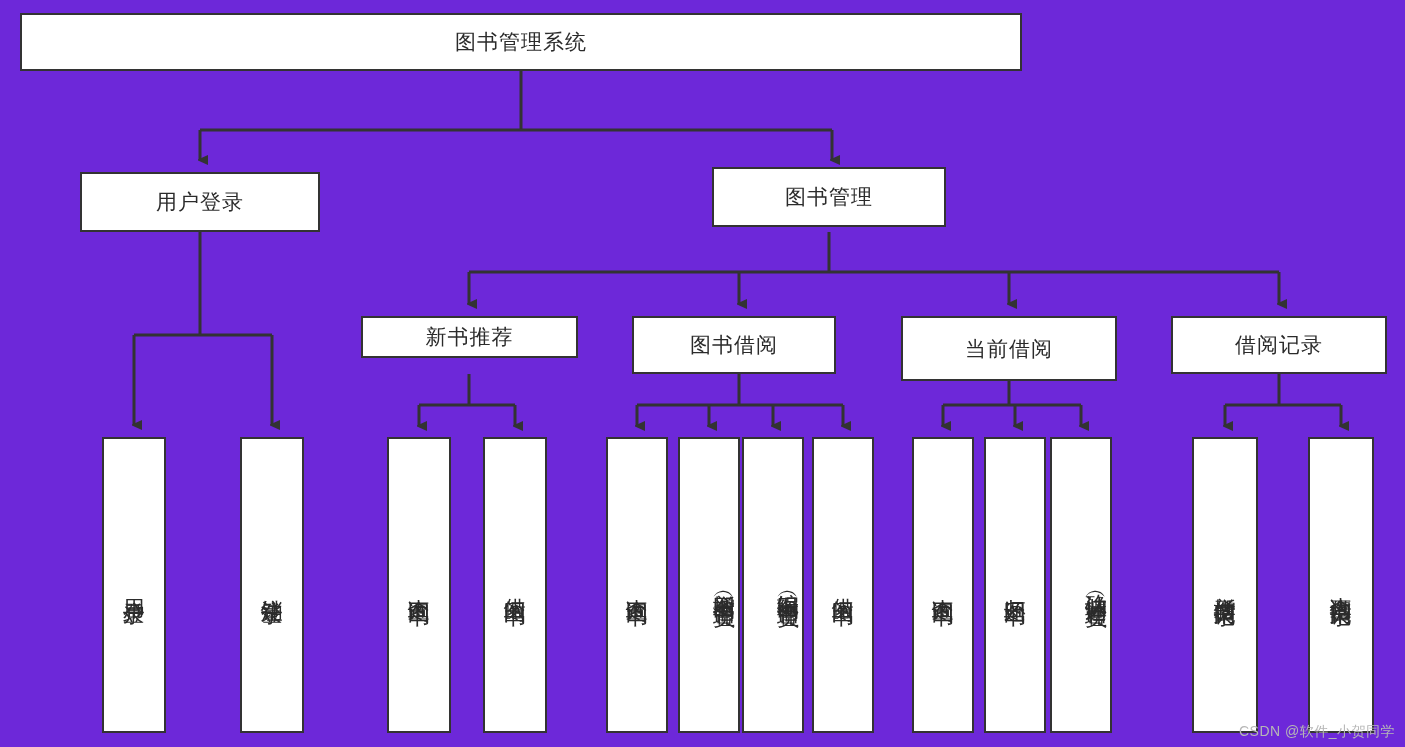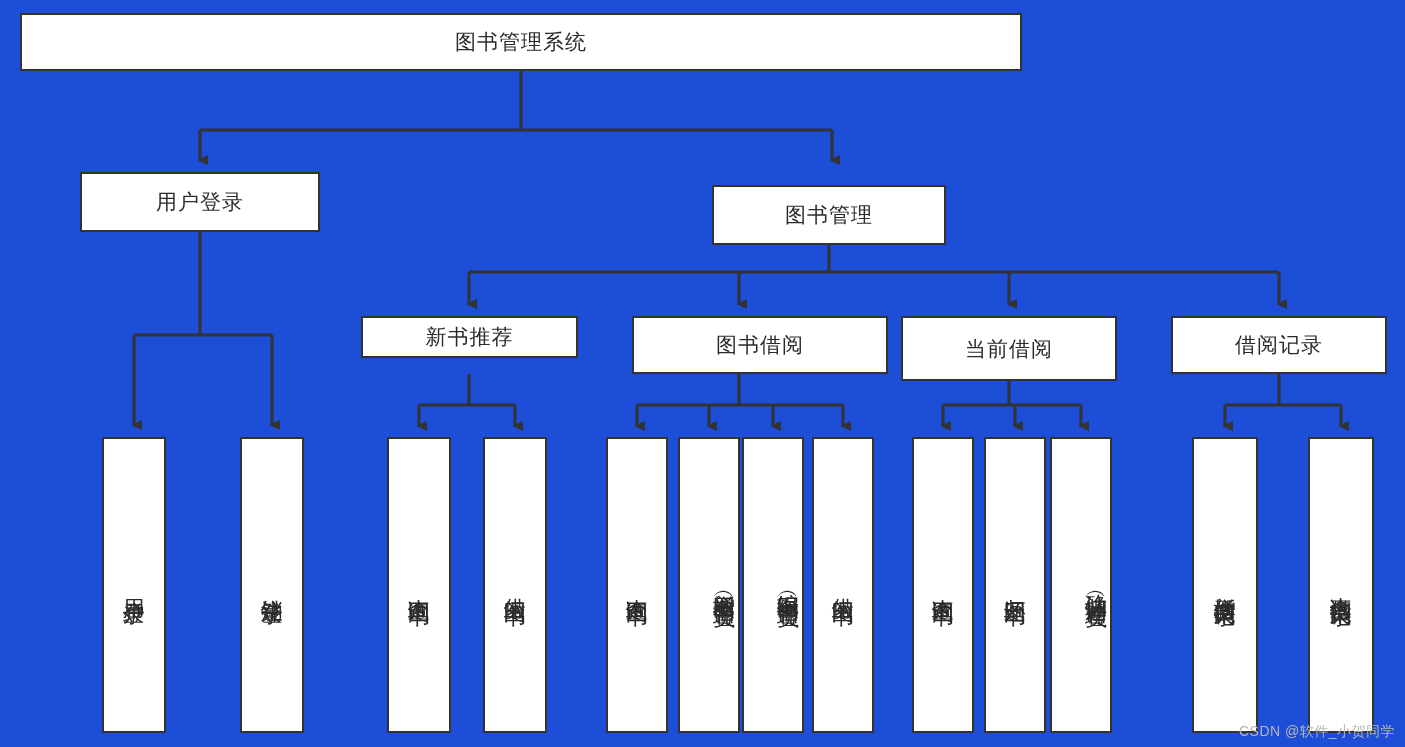--- a/index.html
+++ b/index.html
@@ -8,21 +8,21 @@
     padding: 0;
     background: #ffffff;
   }
   body {
     font-family: "Liberation Sans", "DejaVu Sans", sans-serif;
   }
   #diagram-root {
     position: relative;
     width: 1405px;
     height: 747px;
-    background: #1d4ed8;
+    background: #6d28d9;
     overflow: hidden;
   }
   svg.connector-layer {
     position: absolute;
     left: 0;
     top: 0;
     width: 1405px;
     height: 747px;
     pointer-events: none;
   }
@@ -125,28 +125,28 @@
     </g>
   </svg>
 
   <div class="node node-h" style="left:20px; top:13px; width:1002px; height:58px;">
     <span>图书管理系统</span>
   </div>
 
   <div class="node node-h" style="left:80px; top:172px; width:240px; height:60px;">
     <span>用户登录</span>
   </div>
-  <div class="node node-h" style="left:712px; top:185px; width:234px; height:60px;">
+  <div class="node node-h" style="left:712px; top:167px; width:234px; height:60px;">
     <span>图书管理</span>
   </div>
 
   <div class="node node-h" style="left:361px; top:316px; width:217px; height:42px;">
     <span>新书推荐</span>
   </div>
-  <div class="node node-h" style="left:632px; top:316px; width:256px; height:58px;">
+  <div class="node node-h" style="left:632px; top:316px; width:204px; height:58px;">
     <span>图书借阅</span>
   </div>
   <div class="node node-h" style="left:901px; top:316px; width:216px; height:65px;">
     <span>当前借阅</span>
   </div>
   <div class="node node-h" style="left:1171px; top:316px; width:216px; height:58px;">
     <span>借阅记录</span>
   </div>
 
   <div class="node node-v align-mid" style="left:102px; top:437px; width:64px; height:296px;">

